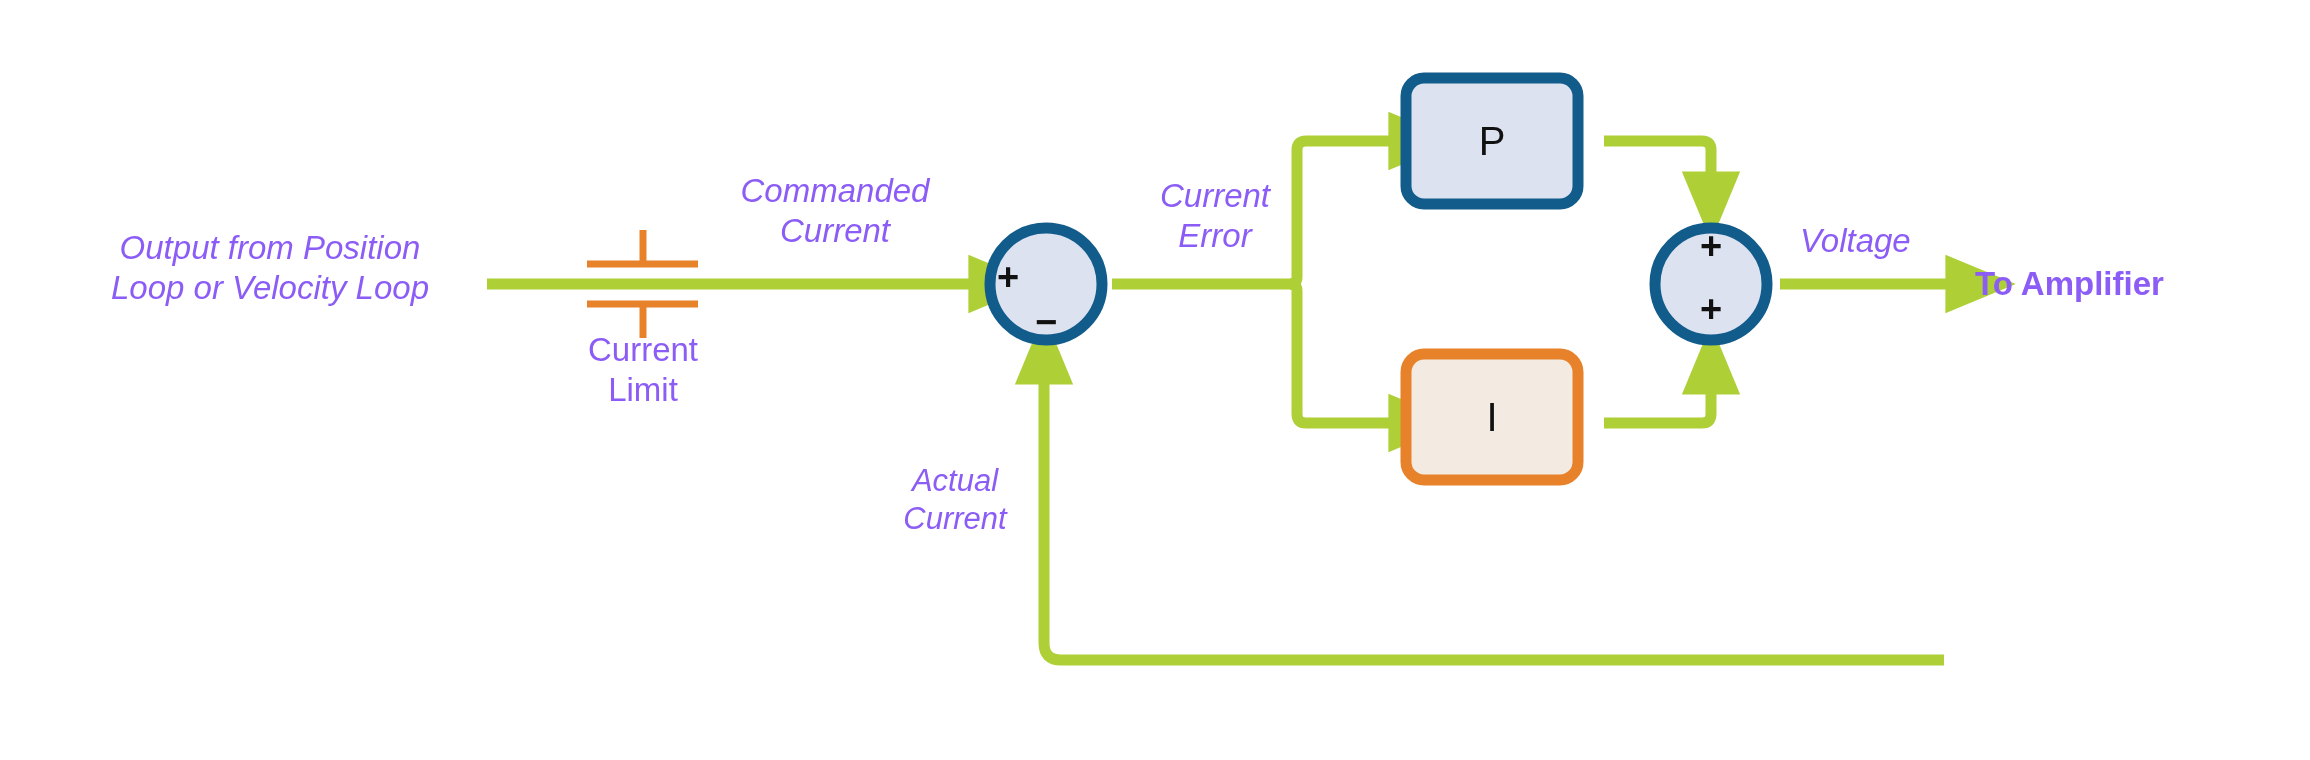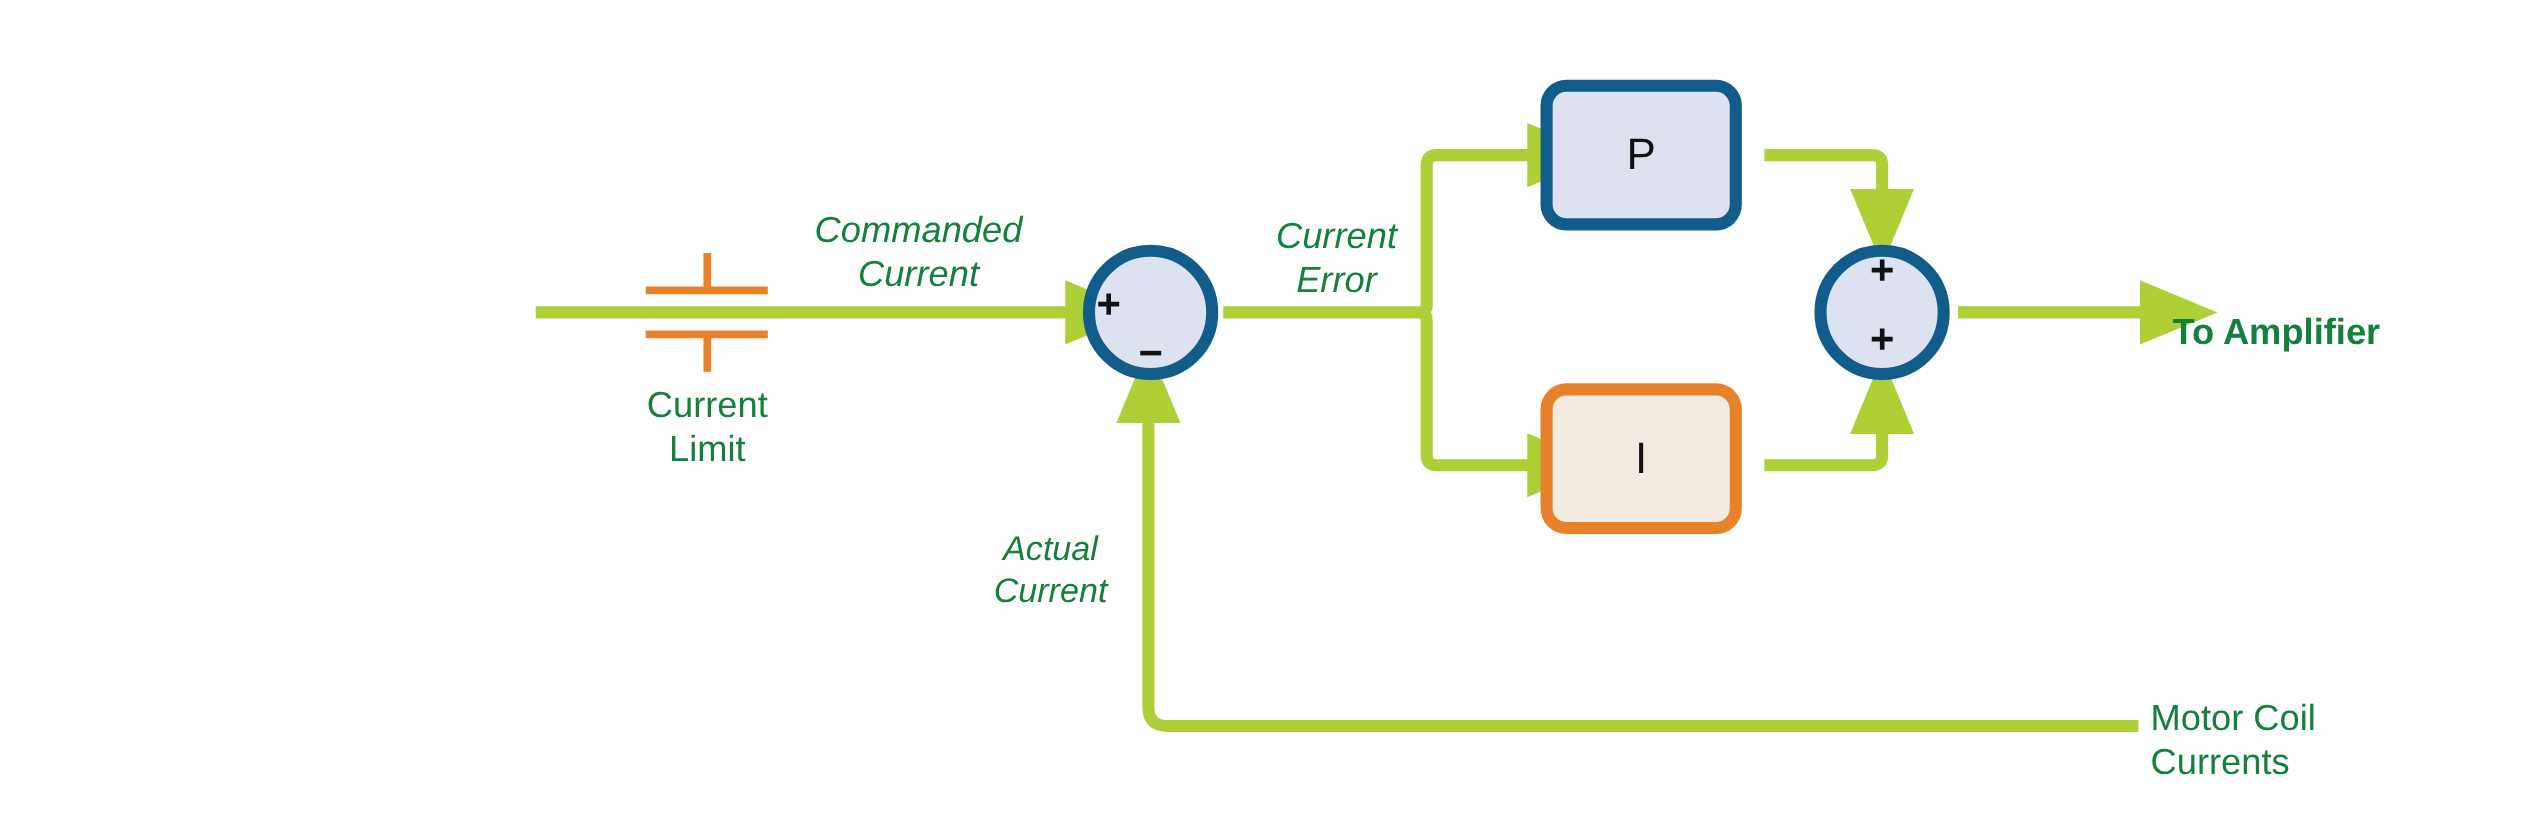--- a/index.html
+++ b/index.html
@@ -20,24 +20,23 @@
   }
   #diagram-svg {
     position: absolute;
     left: 0;
     top: 0;
     width: 2310px;
     height: 760px;
   }
   .lbl {
     position: absolute;
-    color: #15803d;
+    color: #8b5cf6;
     line-height: 1.22;
     white-space: pre-line;
-    margin-top: 18px;
   }
   .lbl-italic { font-style: italic; }
   .lbl-bold   { font-weight: bold; }
   .lbl-c      { text-align: center; }
   .lbl-l      { text-align: left; }
   .blocktext {
     position: absolute;
     text-align: center;
     color: #111111;
     font-size: 40px;
@@ -110,32 +109,33 @@
   <div class="blocktext" style="left:1406px; top:397px; width:172px;">I</div>
 
   <div class="signtext" style="left:986px; top:258px; width:44px; font-size:38px;">+</div>
 
   <div class="signtext" style="left:1024px; top:303px; width:44px; font-size:38px;">−</div>
 
   <div class="signtext" style="left:1689px; top:227px; width:44px; font-size:38px;">+</div>
 
   <div class="signtext" style="left:1689px; top:290px; width:44px; font-size:38px;">+</div>
 
+  <div class="lbl lbl-italic lbl-c" style="left:60px; top:228px; width:420px; font-size:33px;">Output from Position
+Loop or Velocity Loop</div>
 
   <div class="lbl lbl-c" style="left:533px; top:330px; width:220px; font-size:33px;">Current
 Limit</div>
 
   <div class="lbl lbl-italic lbl-c" style="left:700px; top:171px; width:270px; font-size:33px;">Commanded
 Current</div>
 
   <div class="lbl lbl-italic lbl-c" style="left:1120px; top:176px; width:190px; font-size:33px;">Current
 Error</div>
 
   <div class="lbl lbl-italic lbl-c" style="left:880px; top:462px; width:150px; font-size:31px;">Actual
 Current</div>
 
+  <div class="lbl lbl-italic lbl-l" style="left:1800px; top:221px; width:250px; font-size:33px;">Voltage</div>
 
   <div class="lbl lbl-bold lbl-l" style="left:1975px; top:264px; width:340px; font-size:33px;">To Amplifier</div>
 
-  <div class="lbl lbl-l" style="left:1955px; top:615px; width:330px; font-size:33px;">Motor Coil
-Currents</div>
 
 </div>
 
 </body></html>

